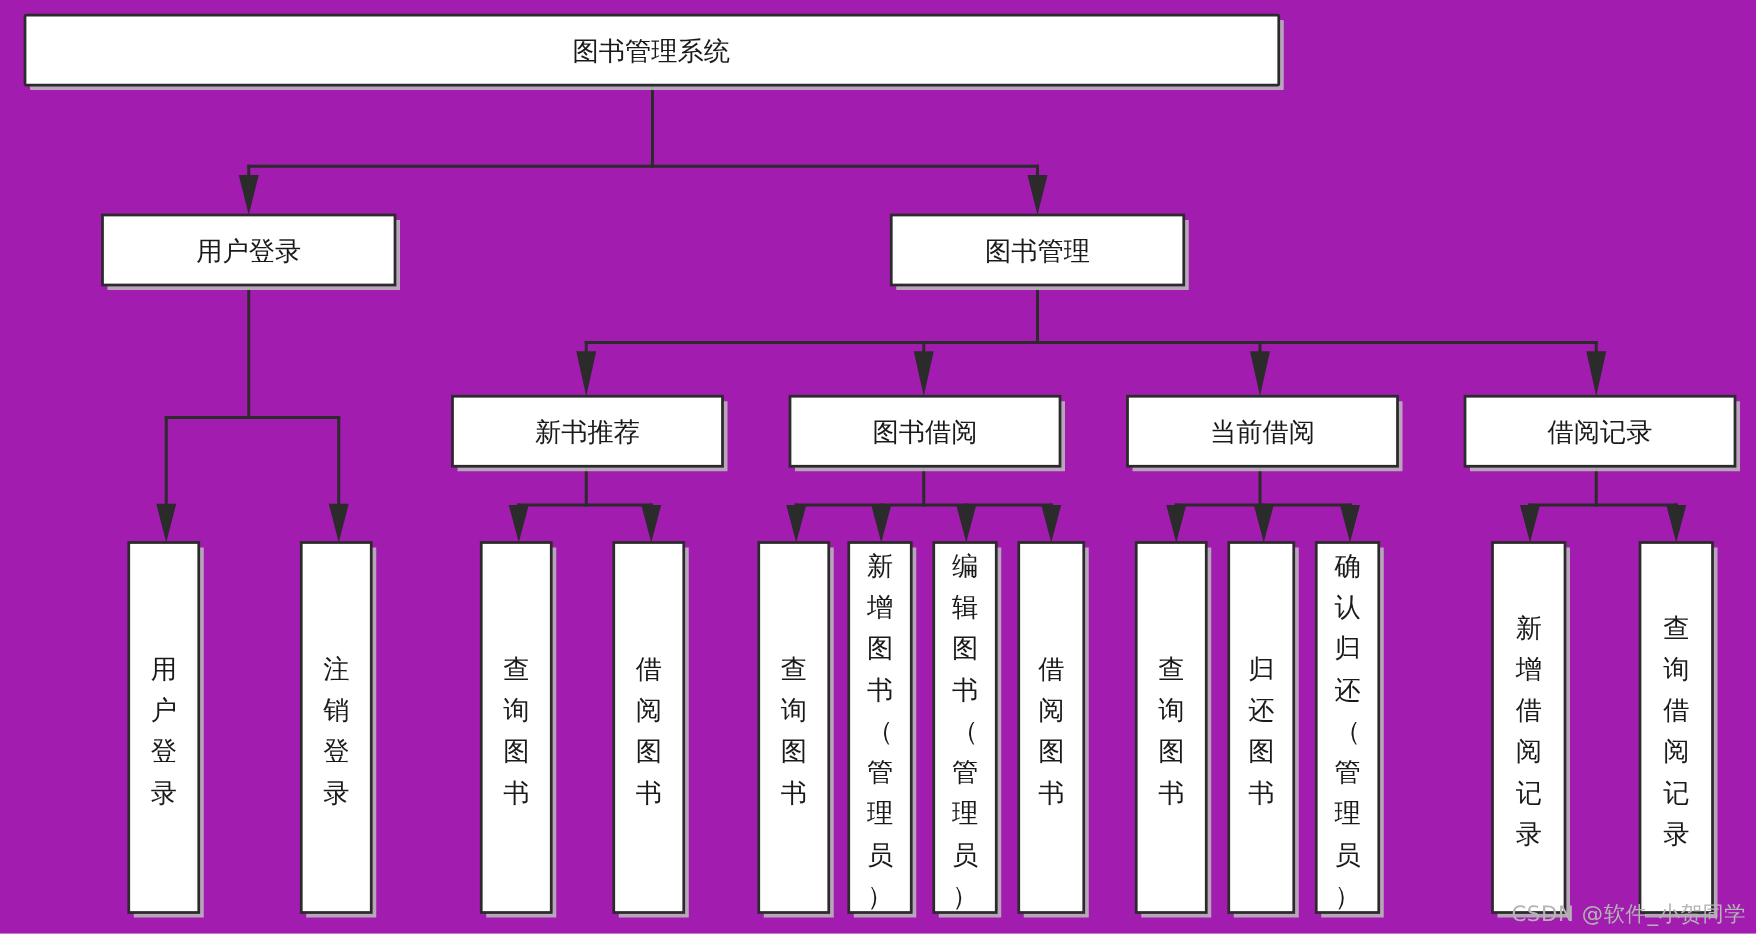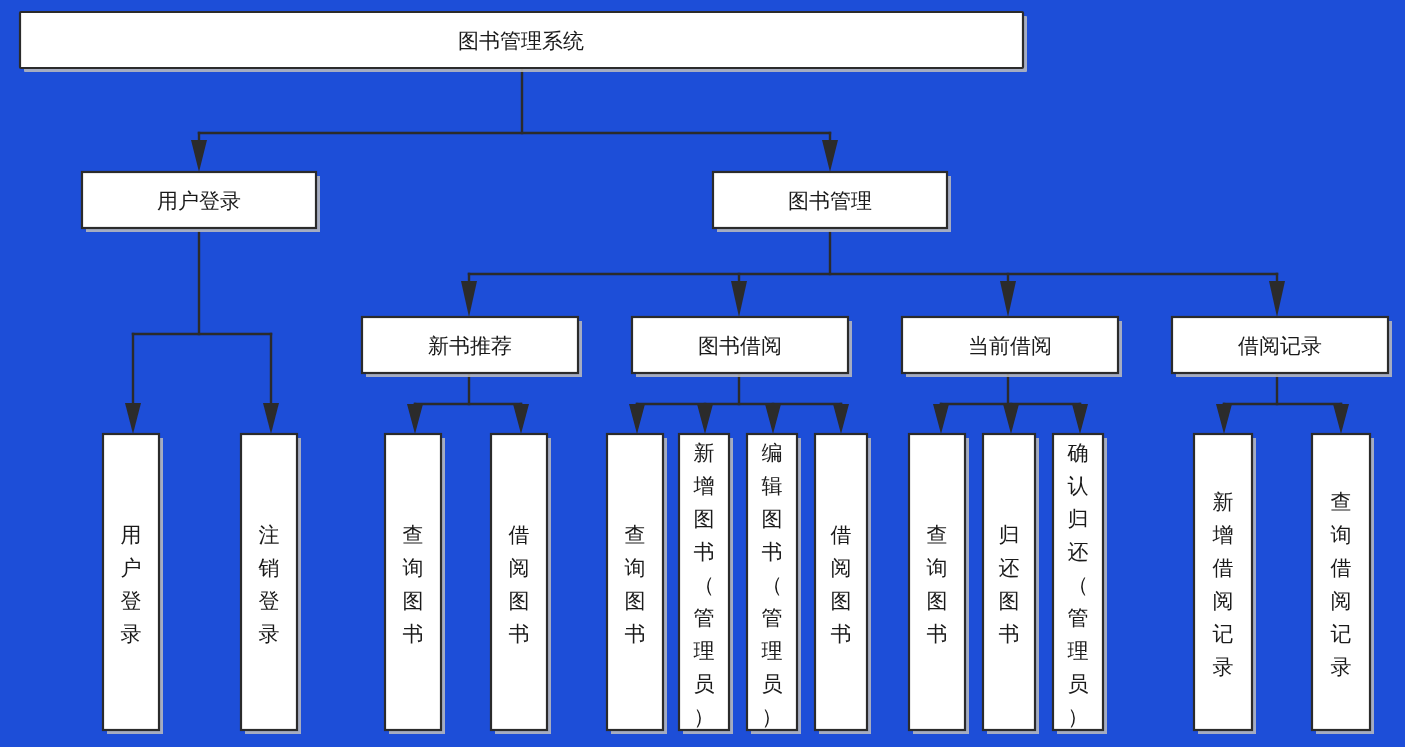--- a/index.html
+++ b/index.html
@@ -7,21 +7,21 @@
     padding: 0;
     background: #ffffff;
   }
   body {
     font-family: "Liberation Sans", "DejaVu Sans", sans-serif;
   }
   #diagram-root {
     position: relative;
     width: 1405px;
     height: 747px;
-    background: #1d4ed8;
+    background: #a21caf;
     overflow: hidden;
   }
   svg#flowchart {
     position: absolute;
     left: 0;
     top: 0;
     width: 1405px;
     height: 747px;
     display: block;
   }
@@ -267,13 +267,14 @@
     </g>
 
     <g>
       <rect class="node-shadow" x="1316" y="438" width="58" height="296"></rect>
       <rect class="node-box" x="1312" y="434" width="58" height="296"></rect>
       <text class="node-label-v"><tspan x="1341" y="509.4">查</tspan><tspan x="1341" y="542.4">询</tspan><tspan x="1341" y="575.4">借</tspan><tspan x="1341" y="608.4">阅</tspan><tspan x="1341" y="641.4">记</tspan><tspan x="1341" y="674.4">录</tspan></text>
     </g>
 
   </svg>
 
+  <div class="watermark">CSDN @软件_小贺同学</div>
 </div>
 
 </body></html>

